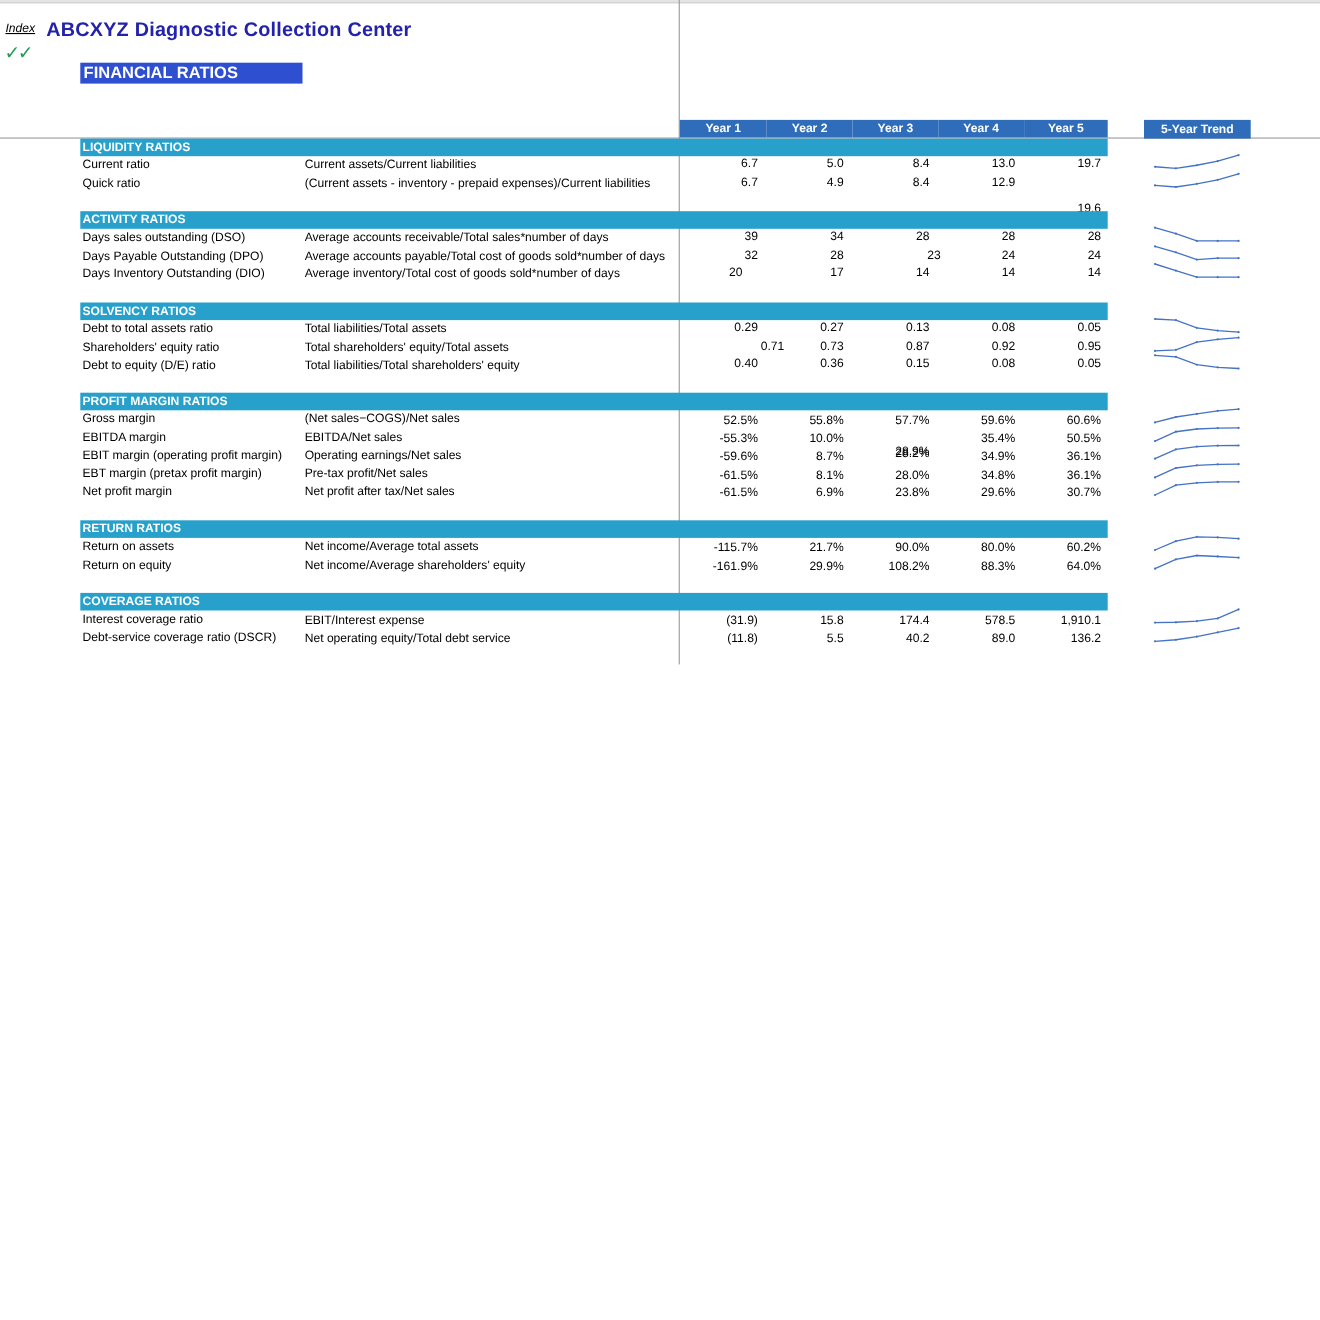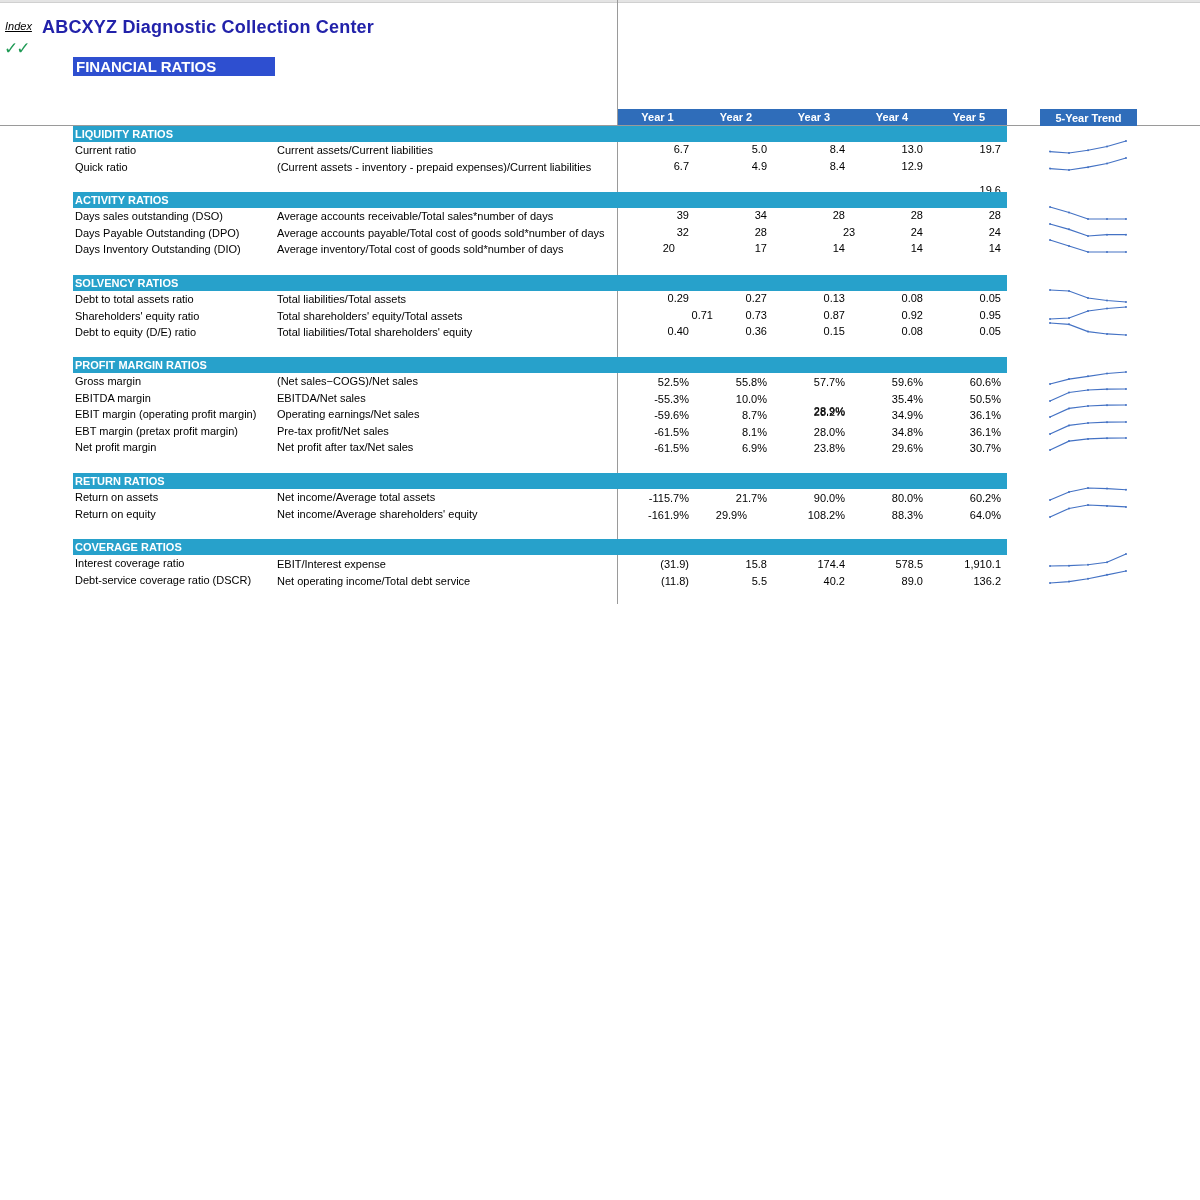--- a/index.html
+++ b/index.html
@@ -258,21 +258,21 @@
       <polyline points="2,14 21,5.984443364122509 40,2 59,2.58337384540593 78,3.7384540593096727" fill="none" stroke="#4472c4" stroke-width="1.2"></polyline>
       <circle cx="2" cy="14" r="1" fill="#4472c4"></circle>
       <circle cx="21" cy="5.984443364122509" r="1" fill="#4472c4"></circle>
       <circle cx="40" cy="2" r="1" fill="#4472c4"></circle>
       <circle cx="59" cy="2.58337384540593" r="1" fill="#4472c4"></circle>
       <circle cx="78" cy="3.7384540593096727" r="1" fill="#4472c4"></circle>
     </svg>
     <div class="abs row-label" style="top: 505.5px;">Return on equity</div>
     <div class="abs row-formula" style="top: 505.5px;">Net income/Average shareholders' equity</div>
     <div class="abs val" style="top: 506.5px; left: 619px;">-161.9%</div>
-    <div class="abs val" style="top: 506.5px; left: 677px;">29.9%</div>
+    <div class="abs val" style="top: 506.5px; left: 697px;">29.9%</div>
     <div class="abs val" style="top: 506.5px; left: 775px;">108.2%</div>
     <div class="abs val" style="top: 506.5px; left: 853px;">88.3%</div>
     <div class="abs val" style="top: 506.5px; left: 931px;">64.0%</div>
     <svg class="spark" width="80" height="16" style="top: 502.5px;">
       <polyline points="2,14 21,5.47871158830063 40,2 59,2.884116993706037 78,3.963717141799334" fill="none" stroke="#4472c4" stroke-width="1.2"></polyline>
       <circle cx="2" cy="14" r="1" fill="#4472c4"></circle>
       <circle cx="21" cy="5.47871158830063" r="1" fill="#4472c4"></circle>
       <circle cx="40" cy="2" r="1" fill="#4472c4"></circle>
       <circle cx="59" cy="2.884116993706037" r="1" fill="#4472c4"></circle>
       <circle cx="78" cy="3.963717141799334" r="1" fill="#4472c4"></circle>
@@ -287,21 +287,21 @@
     <div class="abs val" style="top: 556px; left: 931px;">1,910.1</div>
     <svg class="spark" width="80" height="16" style="top: 552px;">
       <polyline points="2,14 21,13.705252317198765 40,12.725231719876415 59,10.22821833161689 78,2" fill="none" stroke="#4472c4" stroke-width="1.2"></polyline>
       <circle cx="2" cy="14" r="1" fill="#4472c4"></circle>
       <circle cx="21" cy="13.705252317198765" r="1" fill="#4472c4"></circle>
       <circle cx="40" cy="12.725231719876415" r="1" fill="#4472c4"></circle>
       <circle cx="59" cy="10.22821833161689" r="1" fill="#4472c4"></circle>
       <circle cx="78" cy="2" r="1" fill="#4472c4"></circle>
     </svg>
     <div class="abs row-label" style="top: 571.5px;">Debt-service coverage ratio (DSCR)</div>
-    <div class="abs row-formula" style="top: 572.5px;">Net operating income/Total debt service</div>
+    <div class="abs row-formula" style="top: 572.5px;">Net operating equity/Total debt service</div>
     <div class="abs val" style="top: 572.5px; left: 619px;">(11.8)</div>
     <div class="abs val" style="top: 572.5px; left: 697px;">5.5</div>
     <div class="abs val" style="top: 572.5px; left: 775px;">40.2</div>
     <div class="abs val" style="top: 572.5px; left: 853px;">89.0</div>
     <div class="abs val" style="top: 572.5px; left: 931px;">136.2</div>
     <svg class="spark" width="80" height="16" style="top: 568.5px;">
       <polyline points="2,14 21,12.597297297297297 40,9.783783783783782 59,5.827027027027029 78,2" fill="none" stroke="#4472c4" stroke-width="1.2"></polyline>
       <circle cx="2" cy="14" r="1" fill="#4472c4"></circle>
       <circle cx="21" cy="12.597297297297297" r="1" fill="#4472c4"></circle>
       <circle cx="40" cy="9.783783783783782" r="1" fill="#4472c4"></circle>

